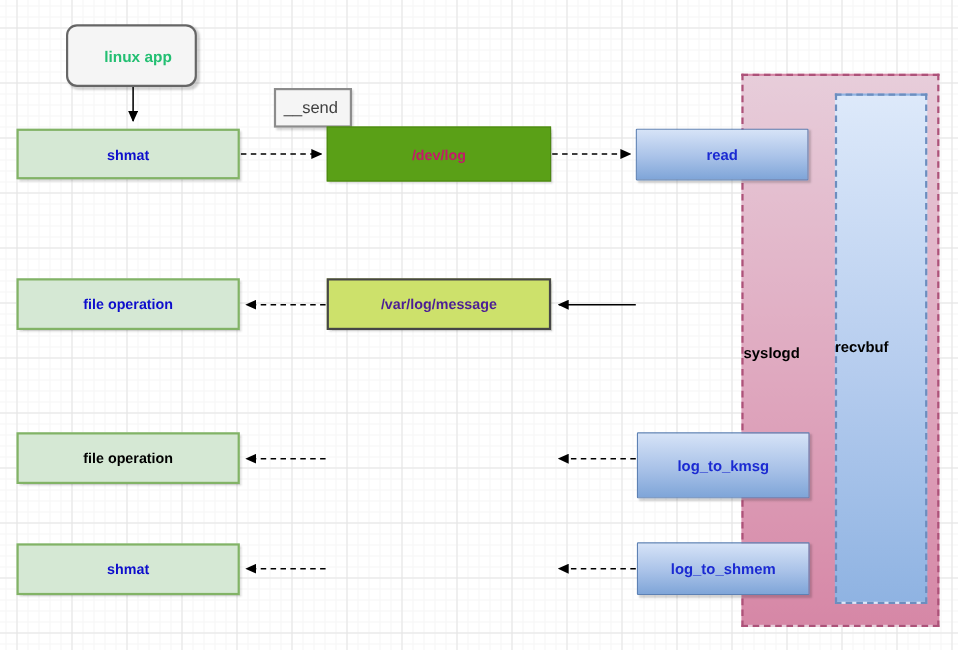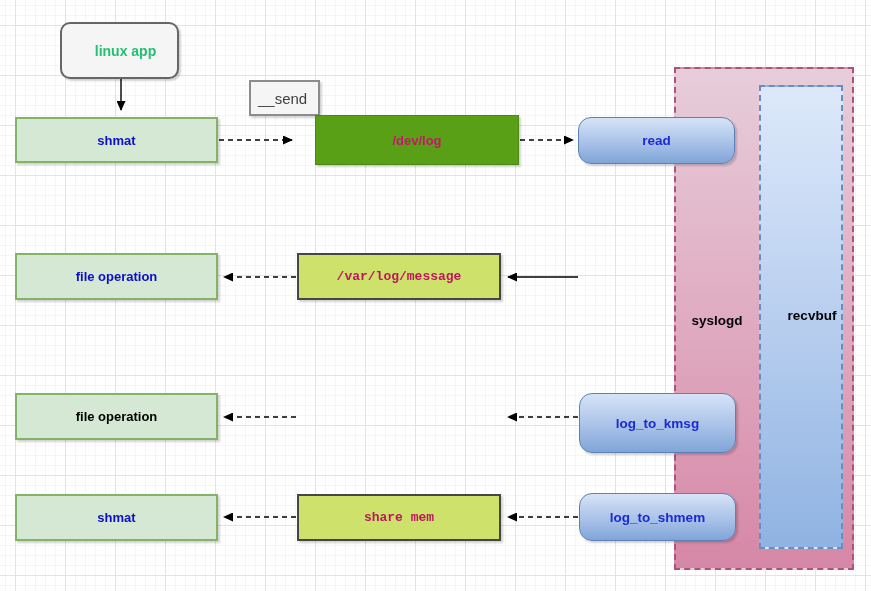--- a/index.html
+++ b/index.html
@@ -38,32 +38,30 @@
   .greenbox {
     background: #d5e8d4;
     border: 2px solid #82b366;
     color: #0d0dcc;
   }
   .greenbox.black-text { color: #000000; }
   .darkgreenbox {
     background: #5aa017;
     border: 1px solid #4c8711;
     color: #c4186a;
-    margin-left: 18px;
   }
   .limebox {
     background: #cde16b;
     border: 2px solid #464646;
-    color: #be185d;
-    font-family: Liberation Mono, monospace;
+    color: #4c1d95;
   }
   .bluebox {
     background: linear-gradient(180deg, #d6e3f7 0%, #a9c2e8 55%, #7fa5d8 100%);
     border: 1px solid #5d81b4;
-    border-radius: 13px;
+    border-radius: 1px;
     color: #1b2ad2;
     font-size: 13.5px;
   }
   .edge-label {
     background: #f5f5f5;
     border: 2px solid #8c8c8c;
     color: #404040;
     font-weight: normal;
     font-size: 15px;
     justify-content: flex-start;
@@ -79,21 +77,20 @@
   .recvbuf-box {
     position: absolute;
     box-sizing: border-box;
     background: linear-gradient(180deg, #dde9fa 0%, #b5ccee 55%, #8fb3e2 100%);
     border: 2px dashed #6c8ebf;
   }
   .floating-label {
     position: absolute;
     font-weight: bold; font-size: 13.5px;
     color: #000000;
-    text-align: center;
   }
   .edges { position: absolute; left: 0; top: 0; }
   .edge-solid  { stroke: #000000; stroke-width: 1.4; }
   .edge-dashed { stroke: #000000; stroke-width: 1.4; stroke-dasharray: 5 4; }
 </style>
 </head>
 <body>
 
 <div class="canvas">
 
@@ -148,20 +145,17 @@
   <div class="node greenbox black-text shadow" style="left:15px; top:393px; width:203px; height:47px;">
     <span>file operation</span>
   </div>
   <div class="node bluebox shadow" style="left:579px; top:393px; width:157px; height:60px;">
     <span>log_to_kmsg</span>
   </div>
 
   <div class="node greenbox shadow" style="left:15px; top:494px; width:203px; height:47px;">
     <span>shmat</span>
   </div>
-  <div class="node limebox shadow" style="left:297px; top:494px; width:204px; height:47px;">
-    <span>share mem</span>
-  </div>
   <div class="node bluebox shadow" style="left:579px; top:493px; width:157px; height:48px;">
     <span>log_to_shmem</span>
   </div>
 
 </div>
 
 </body></html>

